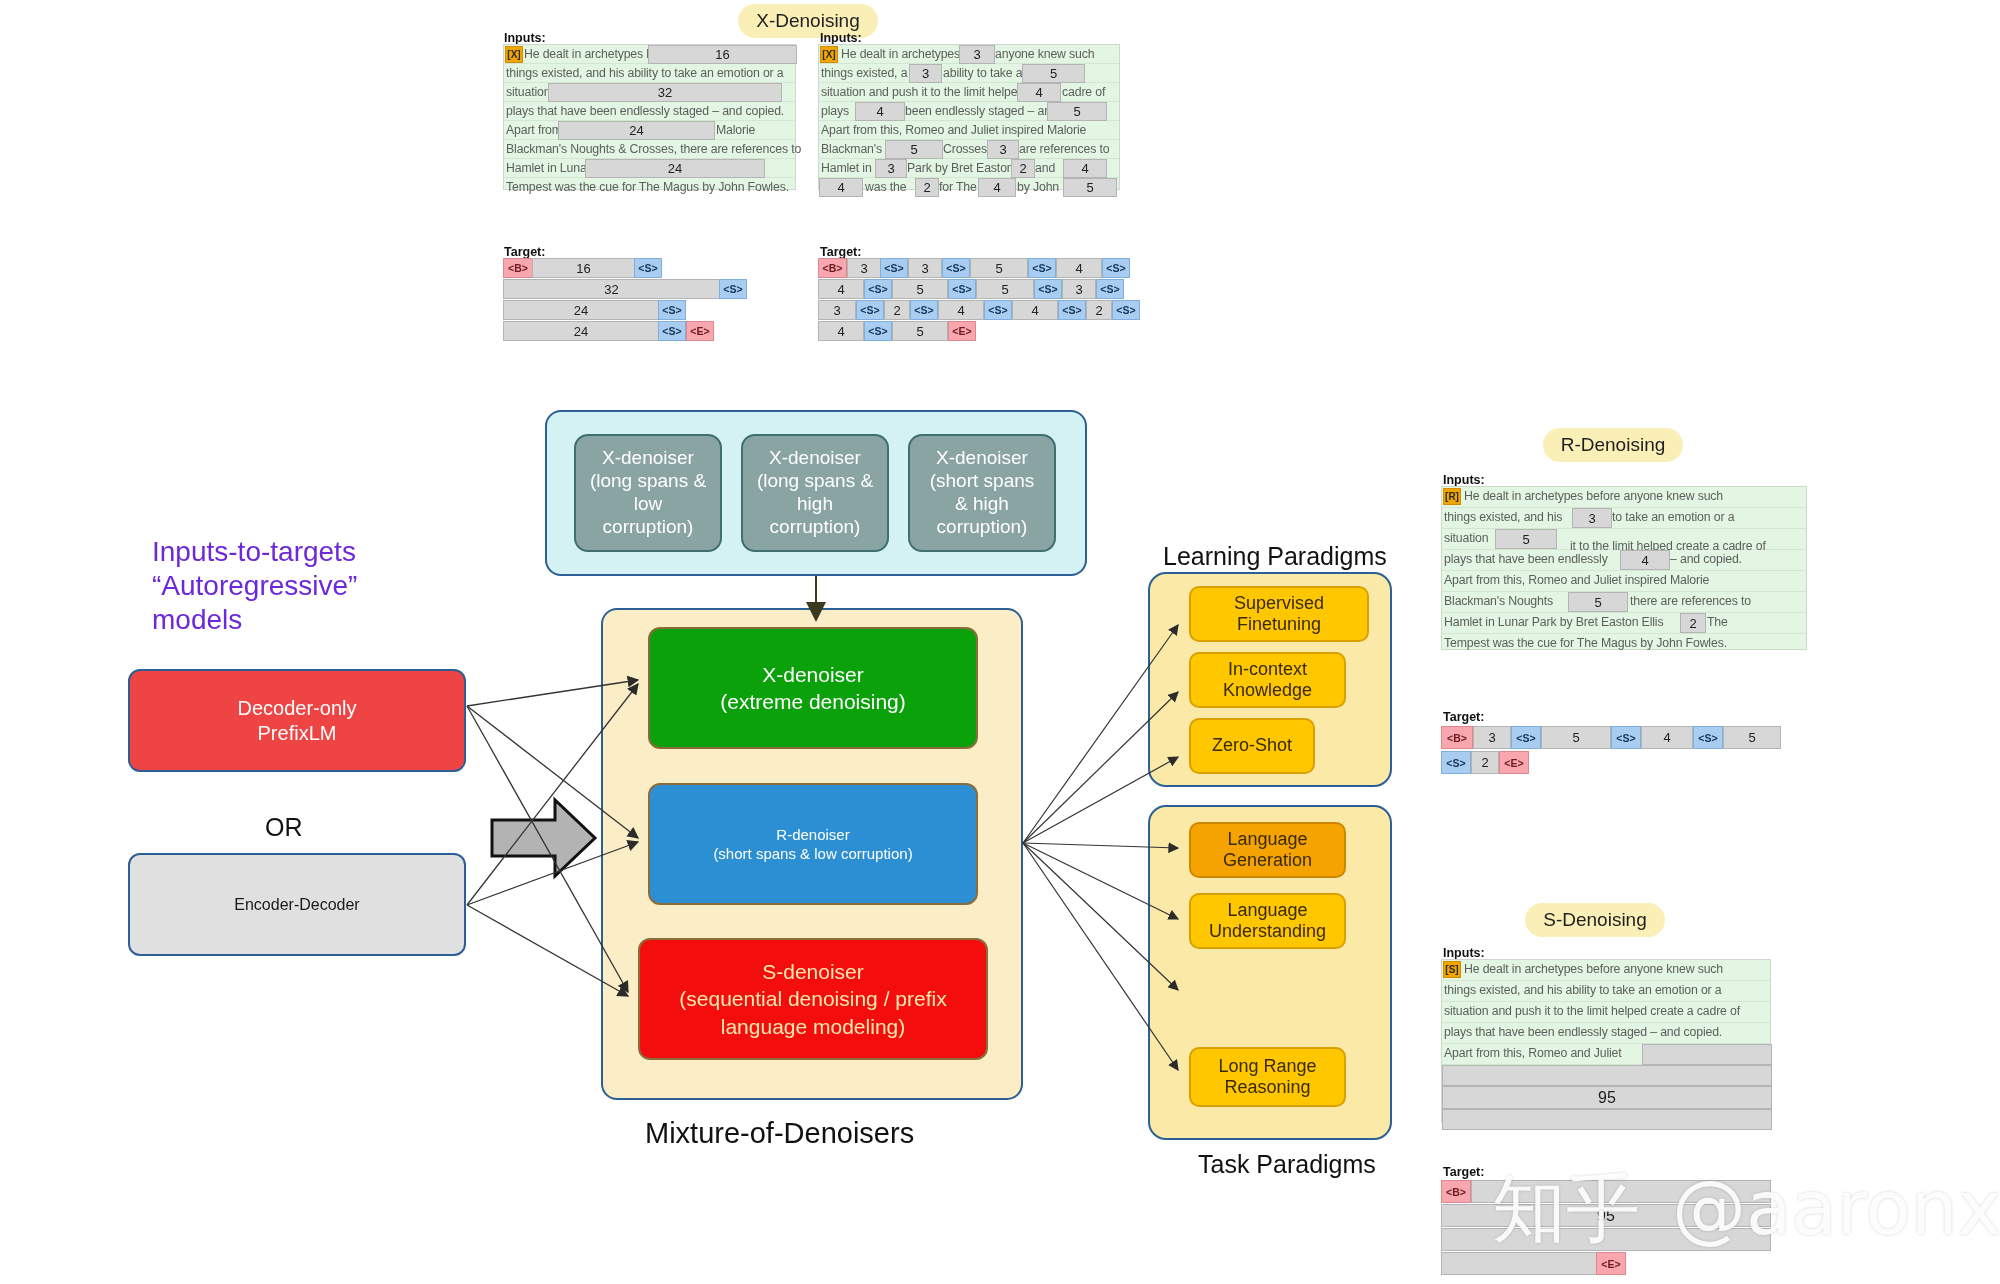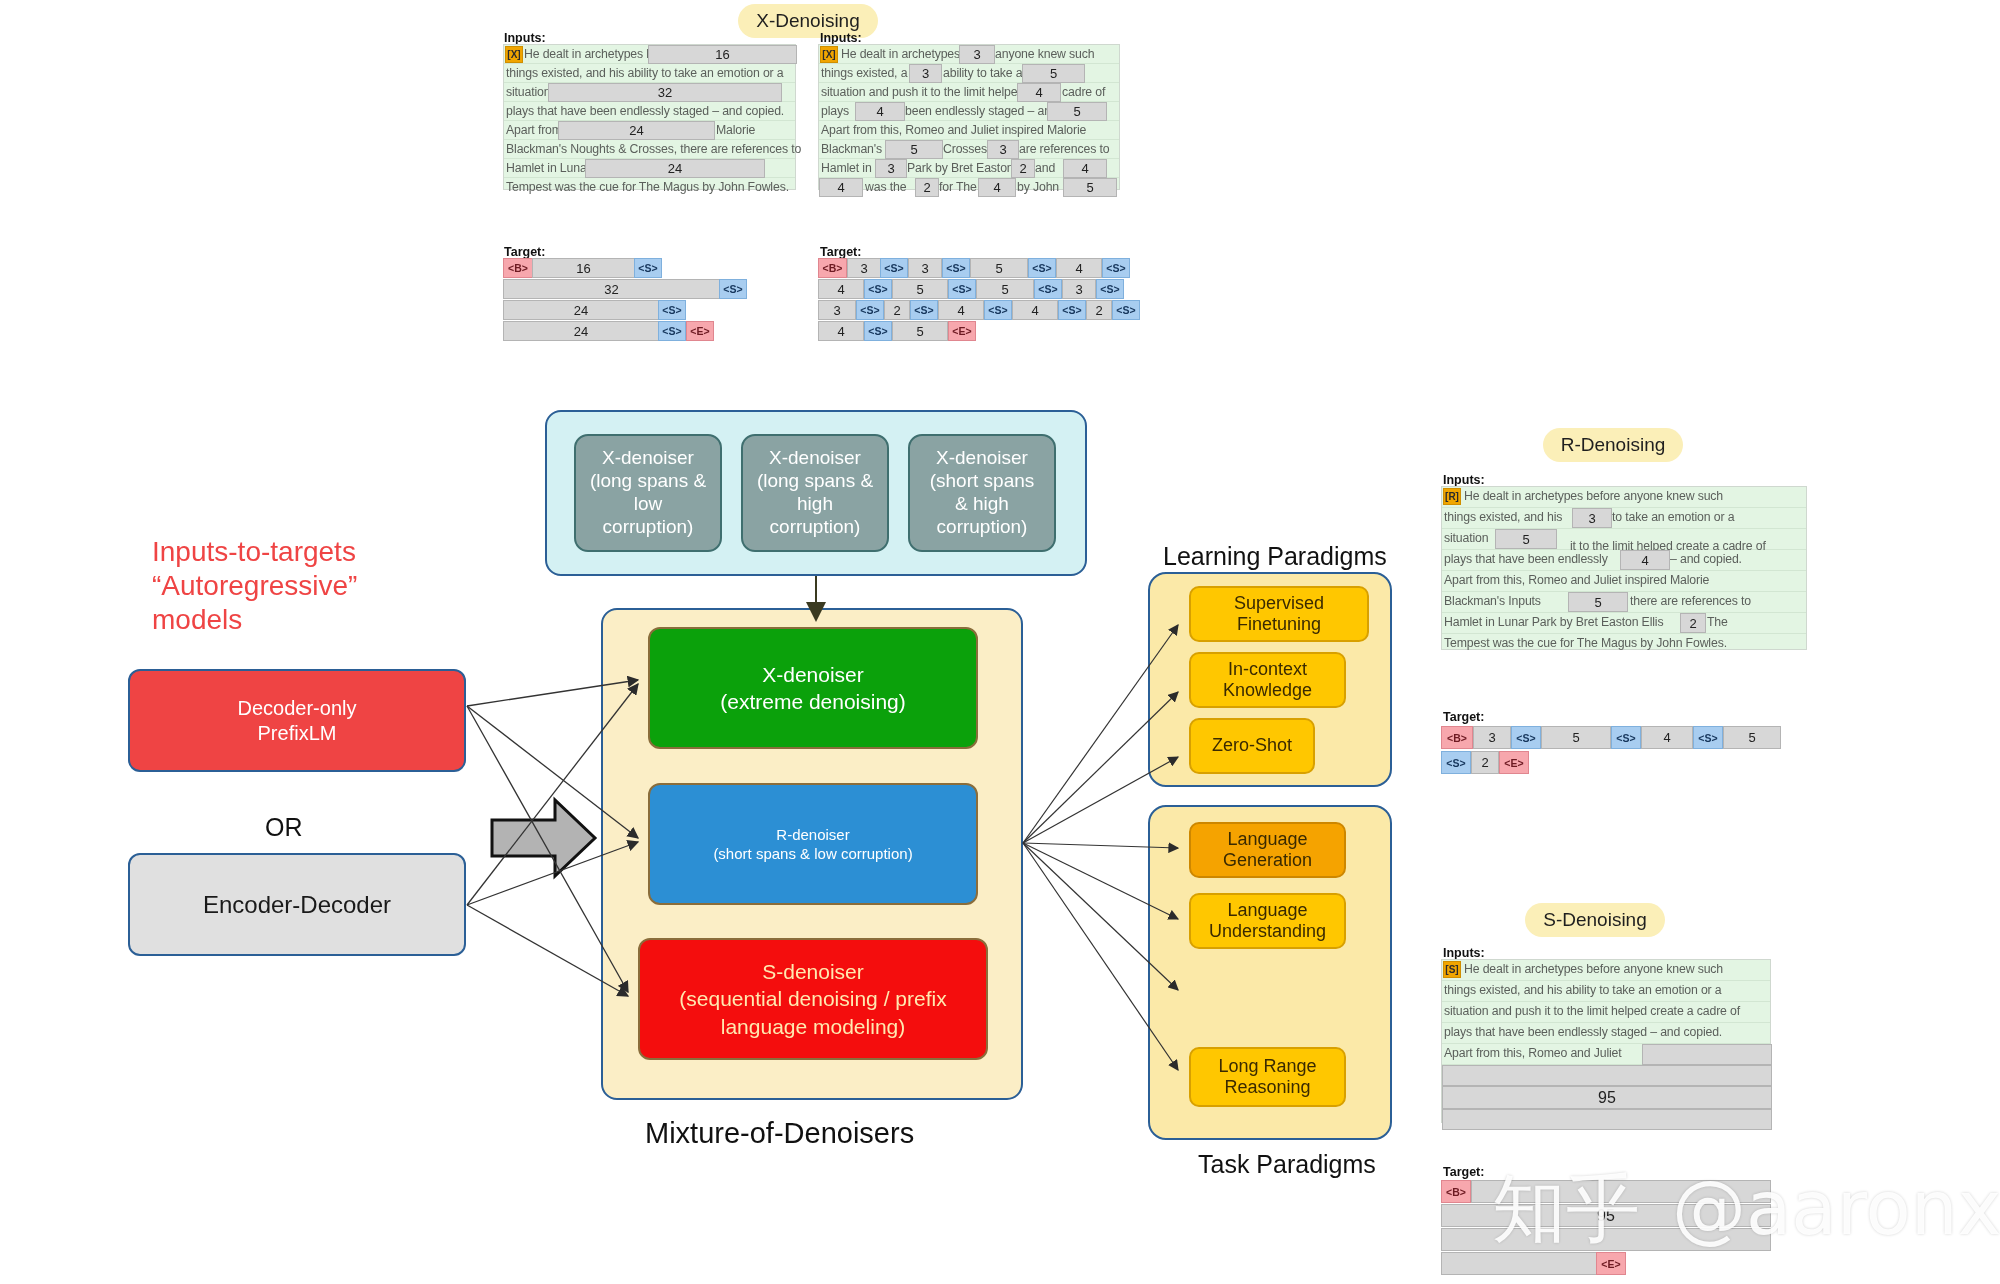--- a/index.html
+++ b/index.html
@@ -29,21 +29,21 @@
   .tk{position:absolute;top:0;height:18px;border:1px solid #b4b4b4;background:#d7d7d7;
       display:flex;align-items:center;justify-content:center;font-size:13px;color:#222;}
   .tk.s{background:#a8cdf0;border-color:#7fb0dd;font-size:10.5px;font-weight:bold;color:#16365c;}
   .tk.b,.tk.e{background:#f7a7ad;border-color:#e0868f;font-size:10.5px;font-weight:bold;color:#6d1a22;}
 
   
   .rbox{border:2px solid #2b5f96;border-radius:16px;}
   .gbox{border:2px solid #2b5f96;border-radius:12px;display:flex;align-items:center;
         justify-content:center;text-align:center;}
   .whitetext{color:#ffffff;}
-  .heading{font-size:28px;color:#ef4444;line-height:1.22;}
+  .heading{font-size:28px;color:#6d28d9;line-height:1.22;}
 
   .teal{background:#8aa3a3;border:2px solid #3f6f6f;border-radius:14px;color:#fff;
         display:flex;align-items:center;justify-content:center;text-align:center;
         font-size:19px;line-height:1.2;}
   .paradigm{background:#fbe9a8;border:2px solid #2b5f96;border-radius:18px;}
   .ybtn{background:#ffc700;border:2px solid #d8a000;border-radius:10px;
         display:flex;align-items:center;justify-content:center;text-align:center;
         font-size:18px;color:#3a2a00;line-height:1.18;}
   .ybtn.dark{background:#f5a300;border-color:#cd8700;}
 
@@ -216,21 +216,21 @@
 <div class="abs heading" style="left:152px;top:535px;width:300px;white-space:pre-line;">Inputs-to-targets
 “Autoregressive”
 models</div>
 
 <div class="abs gbox" style="left:128px;top:669px;width:338px;height:103px;background:#ef4444;">
   <span class="whitetext" style="font-size:20px;line-height:1.25;white-space:pre-line;">Decoder-only
 PrefixLM</span>
 </div>
 <div class="abs" style="left:265px;top:813px;font-size:25px;color:#111;">OR</div>
 <div class="abs gbox" style="left:128px;top:853px;width:338px;height:103px;background:#e0e0e0;">
-  <span style="font-size:24px;color:#1a1a1a;">Encoder-Decoder</span>
+  <span style="font-size:16px;color:#1a1a1a;">Encoder-Decoder</span>
 </div>
 
 <div class="abs rbox" style="left:545px;top:410px;width:542px;height:166px;background:#d4f1f3;">
   <div class="teal abs" style="left:27px;top:22px;width:148px;height:118px;white-space:pre-line;">X-denoiser
 (long spans &amp;
 low
 corruption)</div>
   <div class="teal abs" style="left:194px;top:22px;width:148px;height:118px;white-space:pre-line;">X-denoiser
 (long spans &amp;
 high
@@ -299,21 +299,21 @@
   </div>
   <div class="line" style="height:20px;">
     <span class="txt" style="left:2px;">plays that have been endlessly</span>
     <span class="mask" style="left:178px;width:48px;height:18px;">4</span>
     <span class="txt" style="left:228px;">– and copied.</span>
   </div>
   <div class="line" style="height:20px;">
     <span class="txt" style="left:2px;">Apart from  this, Romeo and Juliet inspired Malorie</span>
   </div>
   <div class="line" style="height:20px;">
-    <span class="txt" style="left:2px;">Blackman's Inputs</span>
+    <span class="txt" style="left:2px;">Blackman's Noughts</span>
     <span class="mask" style="left:126px;width:58px;height:18px;">5</span>
     <span class="txt" style="left:188px;">there are references to</span>
   </div>
   <div class="line" style="height:20px;">
     <span class="txt" style="left:2px;">Hamlet in Lunar Park by Bret Easton Ellis</span>
     <span class="mask" style="left:238px;width:24px;height:18px;">2</span>
     <span class="txt" style="left:265px;">The</span>
   </div>
   <div class="line" style="height:20px;">
     <span class="txt" style="left:2px;">Tempest was the cue for The Magus by John Fowles.</span>

